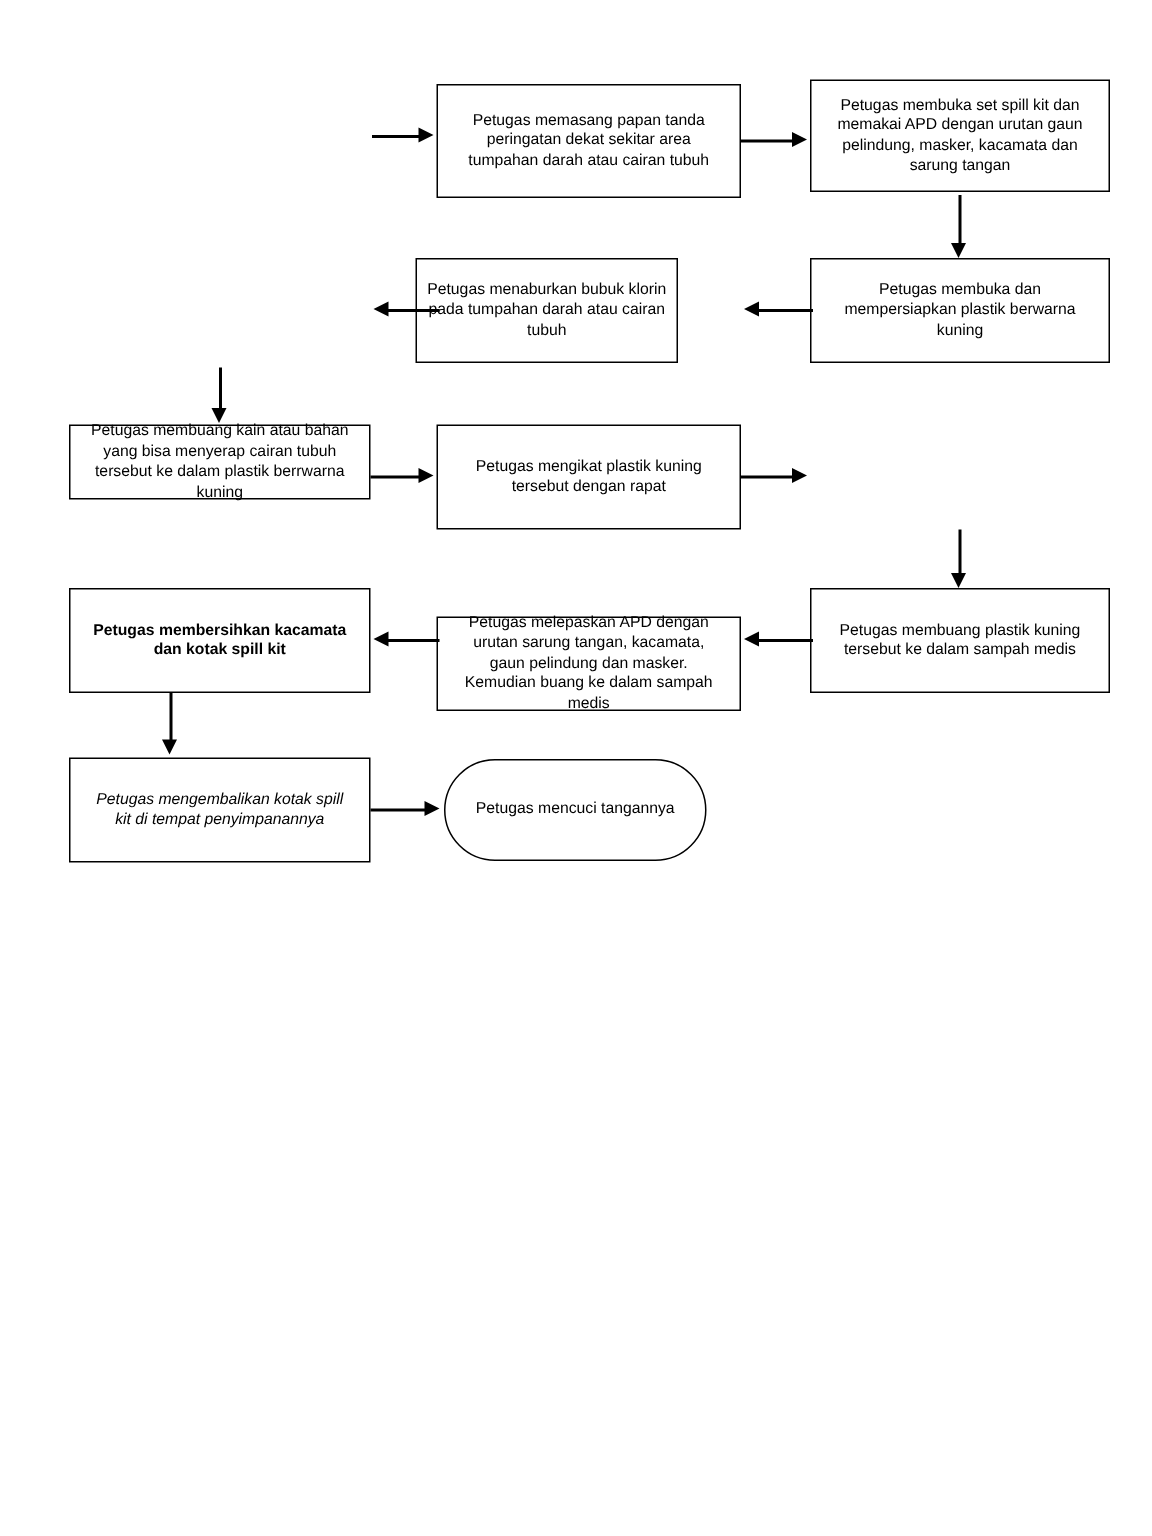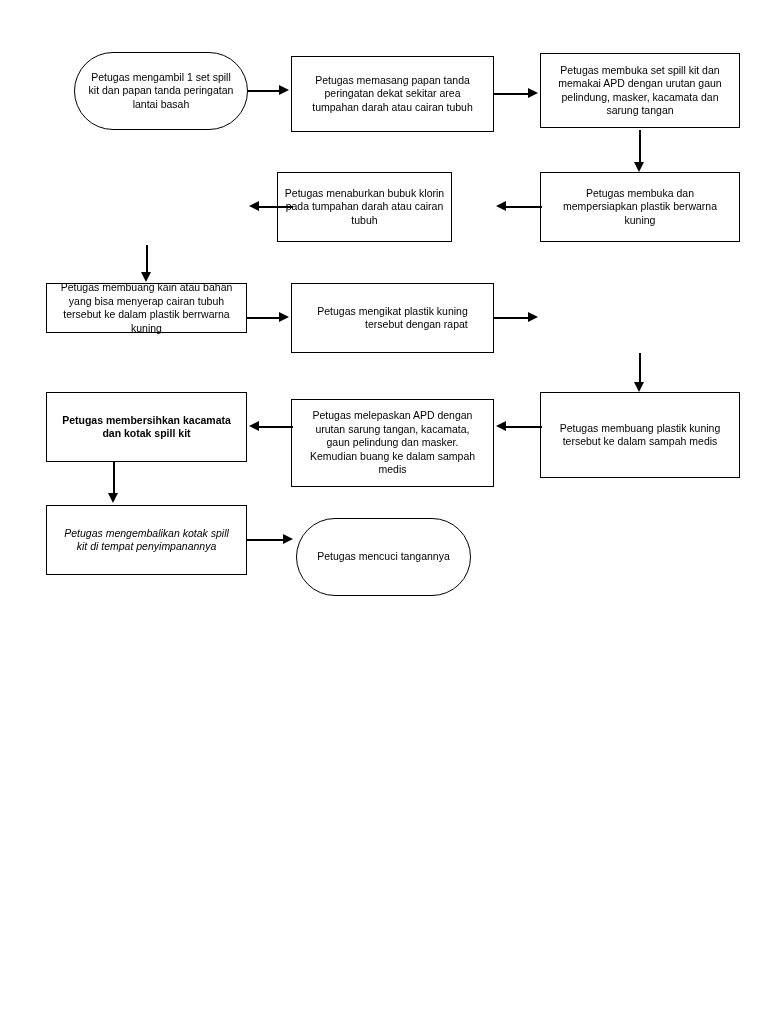--- a/index.html
+++ b/index.html
@@ -61,25 +61,20 @@
     border-left: 5.5px solid transparent;
     border-right: 5.5px solid transparent;
     border-top: 10px solid #000000;
   }
 </style>
 </head>
 <body>
 
 <div id="page">
 
-  <div class="node terminator" style="left:74px; top:52px; width:174px; height:78px;">
-    <span class="label">Petugas mengambil 1 set spill
-kit dan papan tanda peringatan
-lantai basah</span>
-  </div>
 
   <div class="node" style="left:291px; top:56px; width:203px; height:76px;">
     <span class="label">Petugas memasang papan tanda
 peringatan dekat sekitar area
 tumpahan darah atau cairan tubuh</span>
   </div>
 
   <div class="node" style="left:540px; top:53px; width:200px; height:75px;">
     <span class="label">Petugas membuka set spill kit dan
 memakai APD dengan urutan gaun
@@ -100,50 +95,50 @@
   </div>
 
 
   <div class="node" style="left:46px; top:283px; width:201px; height:50px;">
     <span class="label">Petugas membuang kain atau bahan
 yang bisa menyerap cairan tubuh
 tersebut ke dalam plastik berrwarna
 kuning</span>
   </div>
 
-  <div class="node" style="left:291px; top:283px; width:203px; height:70px;text-align:right;">
+  <div class="node" style="left:291px; top:283px; width:203px; height:70px;">
     <span class="label">Petugas mengikat plastik kuning
 tersebut dengan rapat</span>
   </div>
 
 
-  <div class="node" style="left:540px; top:392px; width:200px; height:86px;">
+  <div class="node" style="left:540px; top:392px; width:200px; height:70px;">
     <span class="label">Petugas membuang plastik kuning
 tersebut ke dalam sampah medis</span>
   </div>
 
-  <div class="node" style="left:291px; top:399px; width:203px; height:88px;">
+  <div class="node" style="left:291px; top:411px; width:203px; height:63px;">
     <span class="label">Petugas melepaskan APD dengan
 urutan sarung tangan, kacamata,
 gaun pelindung dan masker.
 Kemudian buang ke dalam sampah
 medis</span>
   </div>
 
   <div class="node" style="left:46px; top:392px; width:201px; height:70px;font-weight:bold;">
     <span class="label">Petugas membersihkan kacamata
 dan kotak spill kit</span>
   </div>
 
   <div class="node" style="left:46px; top:505px; width:201px; height:70px;font-style:italic;">
     <span class="label">Petugas mengembalikan kotak spill
 kit di tempat penyimpanannya</span>
   </div>
 
-  <div class="node terminator" style="left:296px; top:518px; width:175px; height:78px;">
+  <div class="node terminator" style="left:296px; top:506px; width:175px; height:68px;">
     <span class="label">Petugas mencuci tangannya</span>
   </div>
 
   <div class="conn h" style="left:248px; top:90px; width:33px;"></div>
   <div class="arrow right" style="left:279px; top:85px;"></div>
 
   <div class="conn h" style="left:494px; top:93px; width:36px;"></div>
   <div class="arrow right" style="left:528px; top:88px;"></div>
 
   <div class="conn v" style="left:639px; top:130px; height:34px;"></div>

